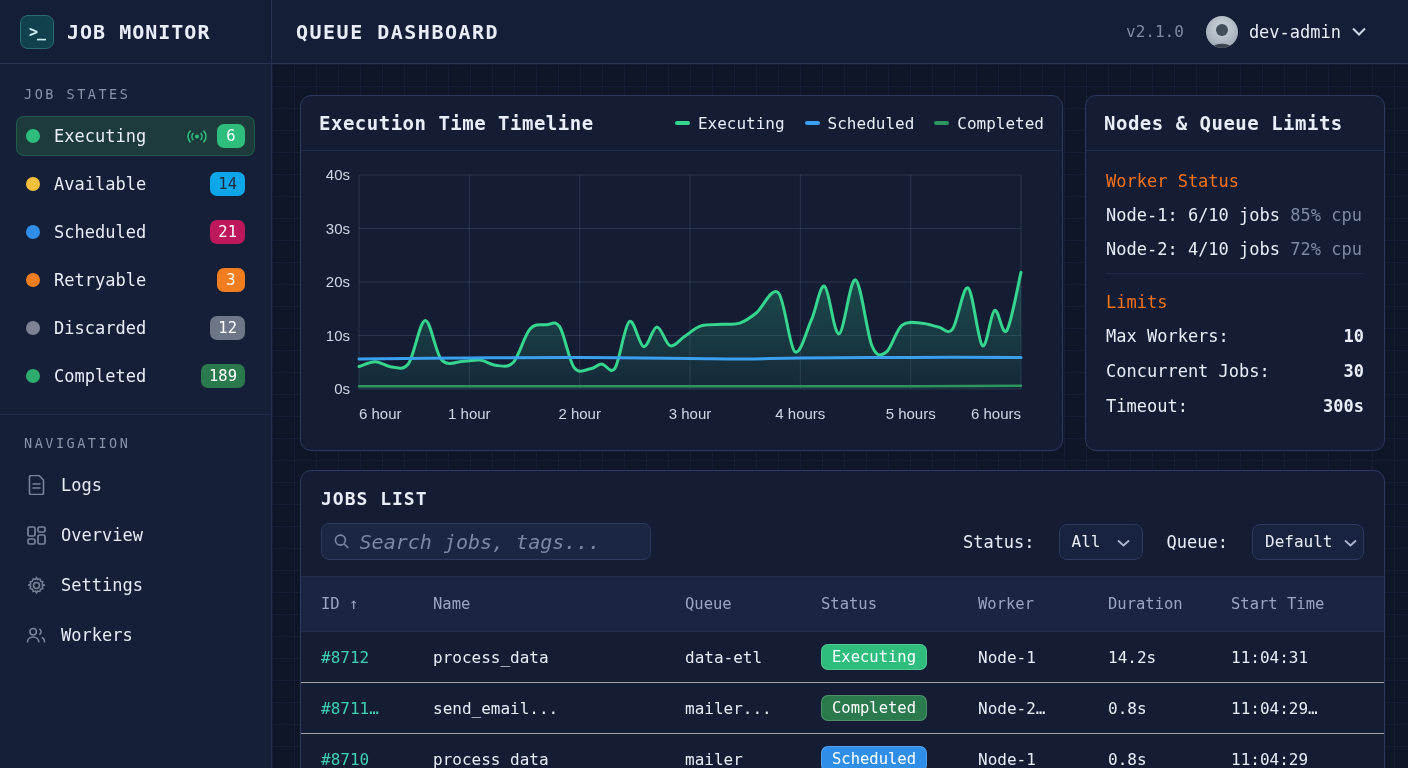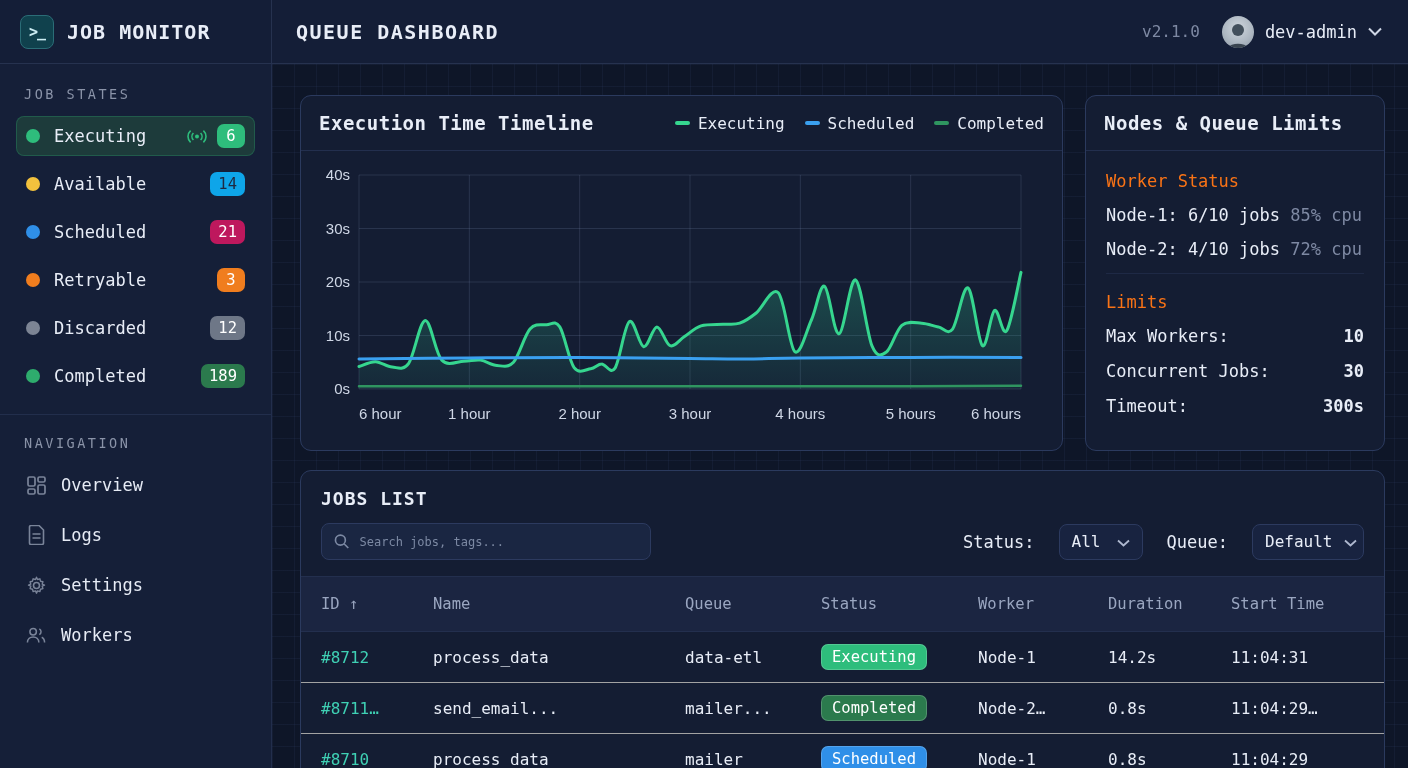--- a/index.html
+++ b/index.html
@@ -9,21 +9,21 @@
 
   
   .topbar { position:absolute; top:0; left:0; width:1408px; height:64px; background:#141e37;
             border-bottom:1px solid #26324f; display:flex; align-items:center; z-index:5; }
   .logo-zone { width:272px; height:100%; display:flex; align-items:center; gap:13px; padding-left:20px;
                border-right:1px solid #26324f; }
   .term-icon { width:34px; height:34px; border-radius:8px; background:#10414d; border:1px solid #2b6d77;
                color:#cdeef4; font-size:15px; font-weight:bold; display:flex; align-items:center; justify-content:center; letter-spacing:-1px;}
   .logo-text { font-size:20px; font-weight:bold; letter-spacing:1px; }
   .page-title { font-size:20px; font-weight:bold; letter-spacing:1.5px; padding-left:24px; }
-  .topbar-right { margin-left:auto; display:flex; align-items:center; gap:14px; padding-right:26px; }
+  .topbar-right { margin-left:auto; display:flex; align-items:center; gap:14px; padding-right:42px; }
   .version { color:#7e89a3; font-size:16px; }
   .avatar { width:32px; height:32px; border-radius:50%; background:radial-gradient(circle at 50% 38%, #cfd6dd 0%, #aeb8c2 55%, #8d99a6 100%); overflow:hidden; position:relative; margin-left:8px;}
   .avatar svg { position:absolute; bottom:-2px; left:0; }
   .username { font-size:17px; }
   .chev { display:inline-block; }
 
   
   .sidebar { position:absolute; top:64px; left:0; width:272px; height:704px; background:#151f38;
              border-right:1px solid #222e4c; padding:22px 16px 0 16px; }
   .section-label { color:#8a93a8; font-size:13.5px; letter-spacing:2.5px; padding:0 8px; margin-bottom:14px; }
@@ -69,21 +69,21 @@
   .limit-value { font-weight:bold; }
 
   
   #jobs-card { left:28px; top:406px; width:1085px; height:430px; }
   .jobs-top { padding:17px 20px 0 20px; }
   .jobs-title { font-size:18px; font-weight:bold; letter-spacing:1px; margin-bottom:14px; }
   .jobs-controls { display:flex; align-items:center; margin-bottom:16px; }
   .search-box { display:flex; align-items:center; gap:10px; width:330px; height:37px; background:#1a2642;
                 border:1px solid #2c3a5f; border-radius:8px; padding:0 12px; color:#7c89a3; }
   .search-box input { background:transparent; border:none; outline:none; color:#84cc16; width:100%;
-                      font-family:inherit; font-size:12px; }
+                      font-family:inherit; font-size:20px;font-style:italic; }
   .search-box input::placeholder { color:#7c89a3; }
   .filters { margin-left:auto; display:flex; align-items:center; gap:24px; }
   .filter-label { font-size:17px; }
   .select { display:flex; align-items:center; justify-content:space-between; gap:12px; height:36px;
             padding:0 12px; background:#182340; border:1px solid #2c3a5f; border-radius:8px;
             font-size:16px; cursor:pointer; }
   .select.small { width:84px; } .select.med { width:112px; }
   .jtable { width:100%; }
   .jrow { display:grid; grid-template-columns:112px 252px 136px 157px 130px 123px 1fr;
           align-items:center; padding-left:20px; }
@@ -163,38 +163,38 @@
           <span class="state-dot" style="background: rgb(46, 172, 109);"></span>
           <span class="state-label">Completed</span>
           <span class="badge" style="background: rgb(43, 122, 77); color: rgb(255, 255, 255);">189</span>
         </div>
       </div>
     <hr class="side-divider">
     <div class="section-label">NAVIGATION</div>
     <div id="nav-list">
         <div class="nav-item">
           <span class="nav-icon">
+            <svg width="17" height="20" viewBox="0 0 17 20">
+              <path d="M1.5 2 a1.5 1.5 0 0 1 1.5-1.5 H11 L15.5 5 V18 a1.5 1.5 0 0 1-1.5 1.5 H3 a1.5 1.5 0 0 1-1.5-1.5 Z" fill="none" stroke="#7a8499" stroke-width="1.6"></path>
+              <line x1="4.5" y1="9" x2="12.5" y2="9" stroke="#7a8499" stroke-width="1.5"></line>
+              <line x1="4.5" y1="13" x2="12.5" y2="13" stroke="#7a8499" stroke-width="1.5"></line>
+            </svg>
+          </span>
+          <span class="nav-label">Logs</span>
+        </div>
+        <div class="nav-item">
+          <span class="nav-icon">
             <svg width="19" height="19" viewBox="0 0 19 19">
               <rect x="1" y="1" width="7" height="9" rx="1.5" fill="none" stroke="#7a8499" stroke-width="1.7"></rect>
               <rect x="11" y="1" width="7" height="5" rx="1.5" fill="none" stroke="#7a8499" stroke-width="1.7"></rect>
               <rect x="1" y="13" width="7" height="5" rx="1.5" fill="none" stroke="#7a8499" stroke-width="1.7"></rect>
               <rect x="11" y="9" width="7" height="9" rx="1.5" fill="none" stroke="#7a8499" stroke-width="1.7"></rect>
             </svg>
           </span>
           <span class="nav-label">Overview</span>
-        </div>
-        <div class="nav-item">
-          <span class="nav-icon">
-            <svg width="17" height="20" viewBox="0 0 17 20">
-              <path d="M1.5 2 a1.5 1.5 0 0 1 1.5-1.5 H11 L15.5 5 V18 a1.5 1.5 0 0 1-1.5 1.5 H3 a1.5 1.5 0 0 1-1.5-1.5 Z" fill="none" stroke="#7a8499" stroke-width="1.6"></path>
-              <line x1="4.5" y1="9" x2="12.5" y2="9" stroke="#7a8499" stroke-width="1.5"></line>
-              <line x1="4.5" y1="13" x2="12.5" y2="13" stroke="#7a8499" stroke-width="1.5"></line>
-            </svg>
-          </span>
-          <span class="nav-label">Logs</span>
         </div>
         <div class="nav-item">
           <span class="nav-icon">
             <svg width="19" height="19" viewBox="0 0 19 19">
               <circle cx="9.5" cy="9.5" r="3" fill="none" stroke="#7a8499" stroke-width="1.6"></circle>
               <path d="M9.5 1.2 l1 2.3 2.4-.7 .6 2.4 2.4 .6-.7 2.4 2.3 1-2.3 1 .7 2.4-2.4 .6-.6 2.4-2.4-.7-1 2.3-1-2.3-2.4 .7-.6-2.4-2.4-.6 .7-2.4-2.3-1 2.3-1-.7-2.4 2.4-.6 .6-2.4 2.4 .7Z" fill="none" stroke="#7a8499" stroke-width="1.4" stroke-linejoin="round"></path>
             </svg>
           </span>
           <span class="nav-label">Settings</span>
         </div>

